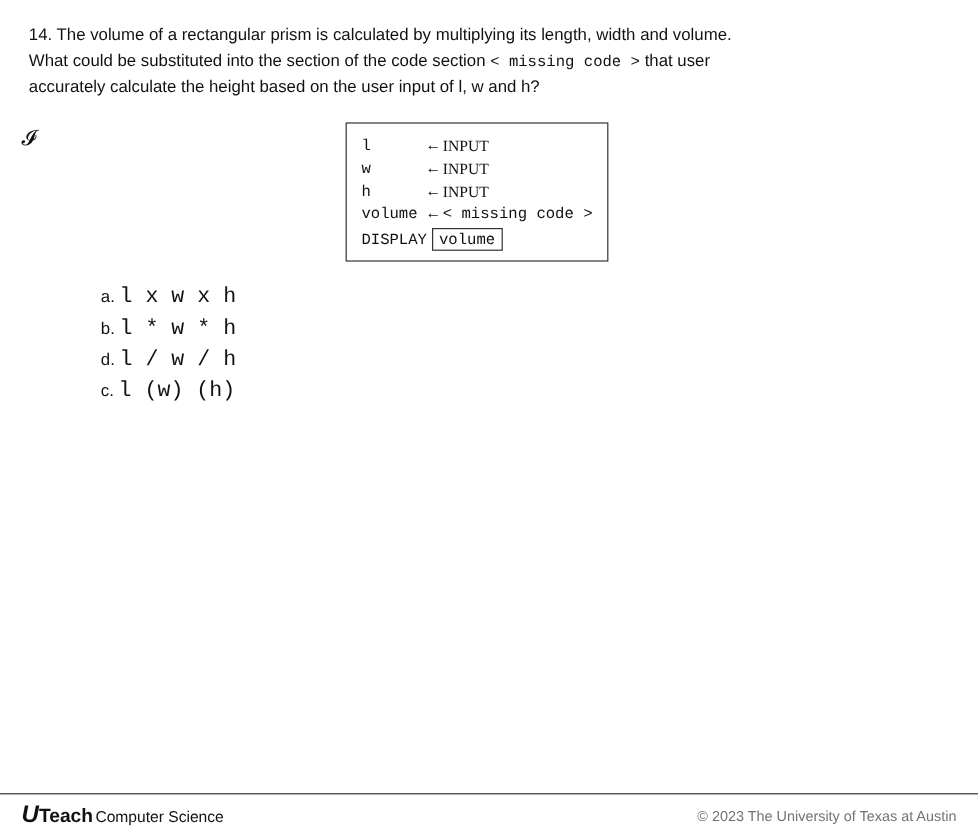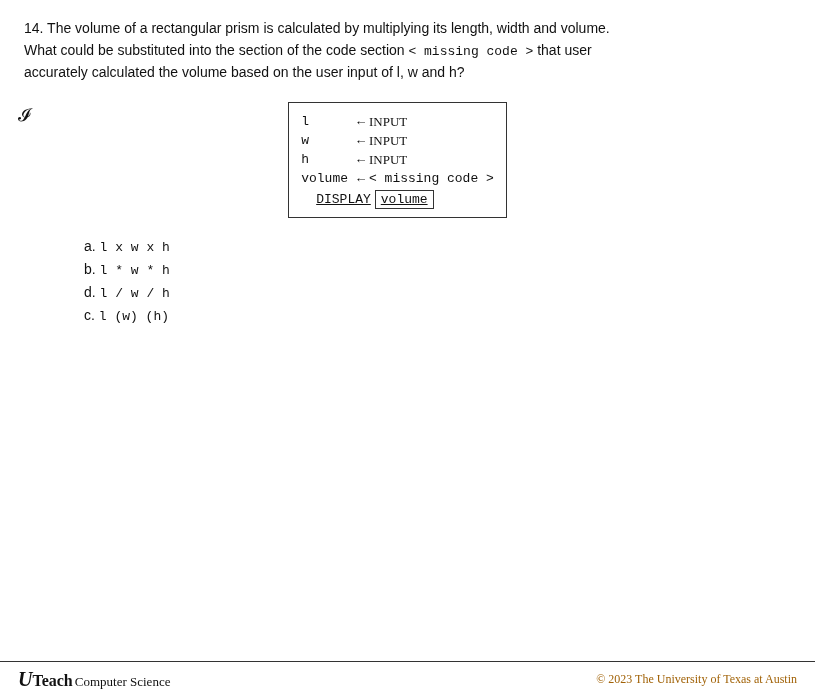--- a/index.html
+++ b/index.html
@@ -80,24 +80,23 @@
     }
 
     .fc-missing {
       font-family: 'Courier New', monospace;
       font-size: 13px;
     }
 
     .display-row {
       display: flex;
       align-items: center;
-      margin: 4px 0 0 15px;
-      font-family: 'Courier New', monospace;
-      font-size: 13px;
-      text-decoration: underline;
+      margin: 4px 0 0 0;
+      font-family: 'Courier New', monospace;
+      font-size: 13px;
     }
 
     .display-keyword {
       margin-right: 4px;
     }
 
     .display-box {
       border: 1.5px solid #333;
       padding: 1px 5px;
       font-family: 'Courier New', monospace;
@@ -111,41 +110,40 @@
     }
 
     .answer-option {
       margin: 6px 0;
       font-size: 14px;
       font-family: Arial, sans-serif;
     }
 
     .answer-option .code-style {
       font-family: 'Courier New', monospace;
-      font-size: 13px;
+      font-size: 18px;
     }
 
     .corner-mark {
       position: absolute;
       left: 18px;
       top: 105px;
       font-size: 18px;
     }
 
     .footer {
       position: absolute;
       bottom: 0;
       left: 0;
       right: 0;
       border-top: 1.5px solid #333;
       display: flex;
       align-items: center;
       justify-content: space-between;
       padding: 6px 18px;
-      font-family: Liberation Serif, serif;
     }
 
     .footer-brand {
       font-size: 16px;
       font-weight: bold;
       letter-spacing: 0;
     }
 
     .footer-brand span.u {
       font-size: 20px;
@@ -154,42 +152,42 @@
     }
 
     .footer-brand .sub {
       font-size: 13px;
       font-weight: normal;
       margin-left: 2px;
     }
 
     .footer-copyright {
       font-size: 12px;
-      color: #a16207;
+      color: #737373;
     }
 
     .volume-var {
       display: inline-block;
       min-width: 52px;
       text-align: left;
     }
   </style>
 </head>
 <body>
 
 <div class="page-content">
   <p class="question-text">
     <span>14.</span>
     <span>The volume of a rectangular prism is calculated by multiplying its length, width and volume.</span>
     <br>
     <span>What could be substituted into the section of the code section</span>
     <span class="mono">&lt; missing code &gt;</span>
     <span>that user</span>
     <br>
-    <span>accurately calculated the volume based on the user input of l, w and h?</span>
+    <span>accurately calculate the height based on the user input of l, w and h?</span>
   </p>
 
   <div class="diagram-area">
     <div class="flowchart">
       <div class="flowchart-row">
         <span class="fc-var">l</span>
         <span class="fc-arrow">←</span>
         <span class="fc-keyword">INPUT</span>
       </div>
       <div class="flowchart-row">

